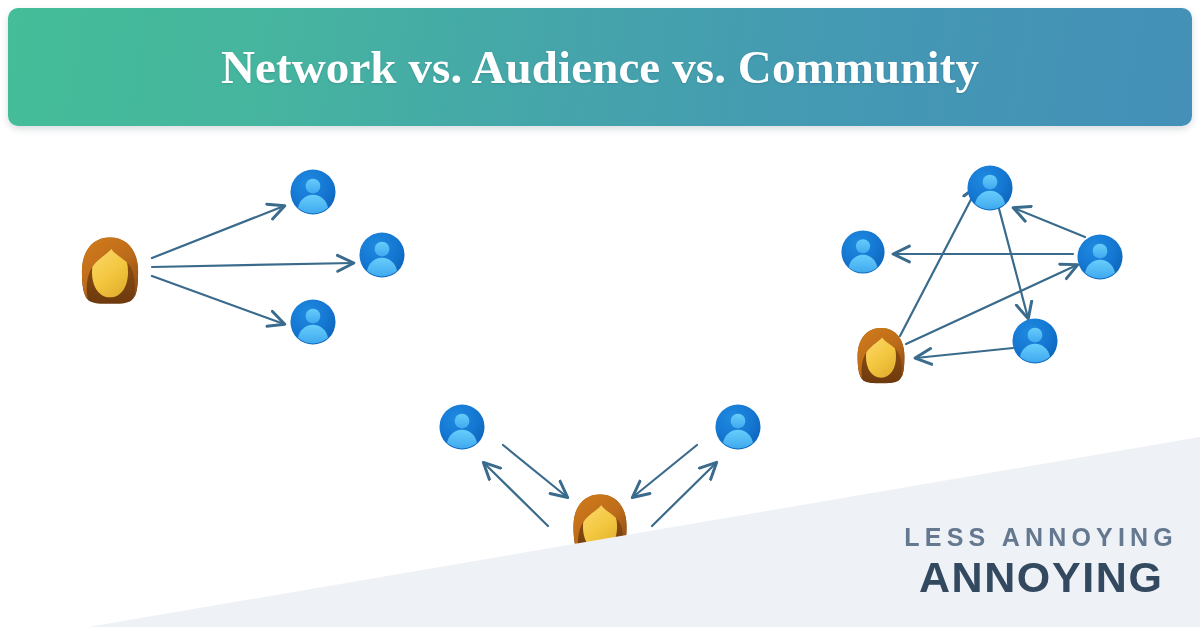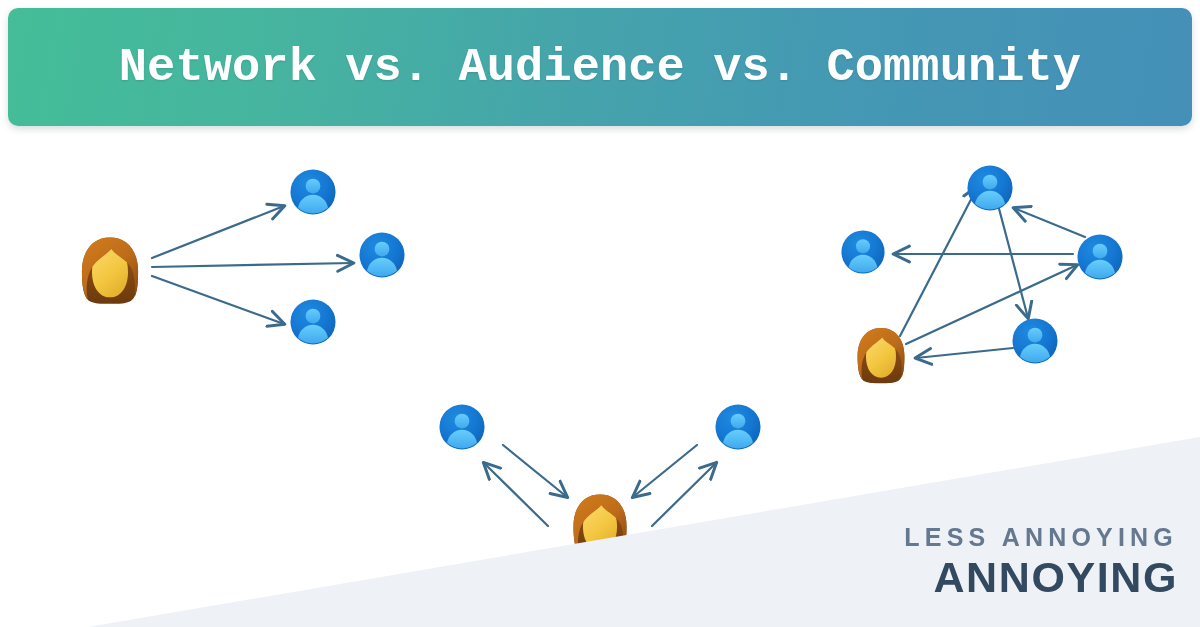--- a/index.html
+++ b/index.html
@@ -28,21 +28,21 @@
     height: 118px;
     border-radius: 10px;
     background: linear-gradient(100deg, #44bd98 0%, #46b59f 22%, #45a4ab 48%, #4499b3 70%, #4490b8 100%);
     box-shadow: 0 3px 7px rgba(40, 60, 80, 0.18);
     display: flex;
     align-items: center;
     justify-content: center;
   }
   .banner-title {
     color: #ffffff;
-    font-family: Liberation Mono, monospace;
+    font-family: Liberation Serif, serif;
     font-size: 47px;
     font-weight: bold;
     letter-spacing: 0.1px;
     white-space: nowrap;
     text-shadow: 0 1px 2px rgba(20, 50, 70, 0.18);
   }
 
   
   .stage {
     position: absolute;
@@ -64,21 +64,21 @@
     left: 0;
     top: 0;
     width: 1200px;
     height: 627px;
     pointer-events: none;
   }
   .logo {
     position: absolute;
     right: 22px;
     bottom: 28px;
-    text-align: right;
+    text-align: center;
     line-height: 1;
   }
   .logo-top {
     font-size: 25px;
     font-weight: bold;
     letter-spacing: 5.2px;
     color: #64788f;
     margin-bottom: 6px;
   }
   .logo-bottom {

